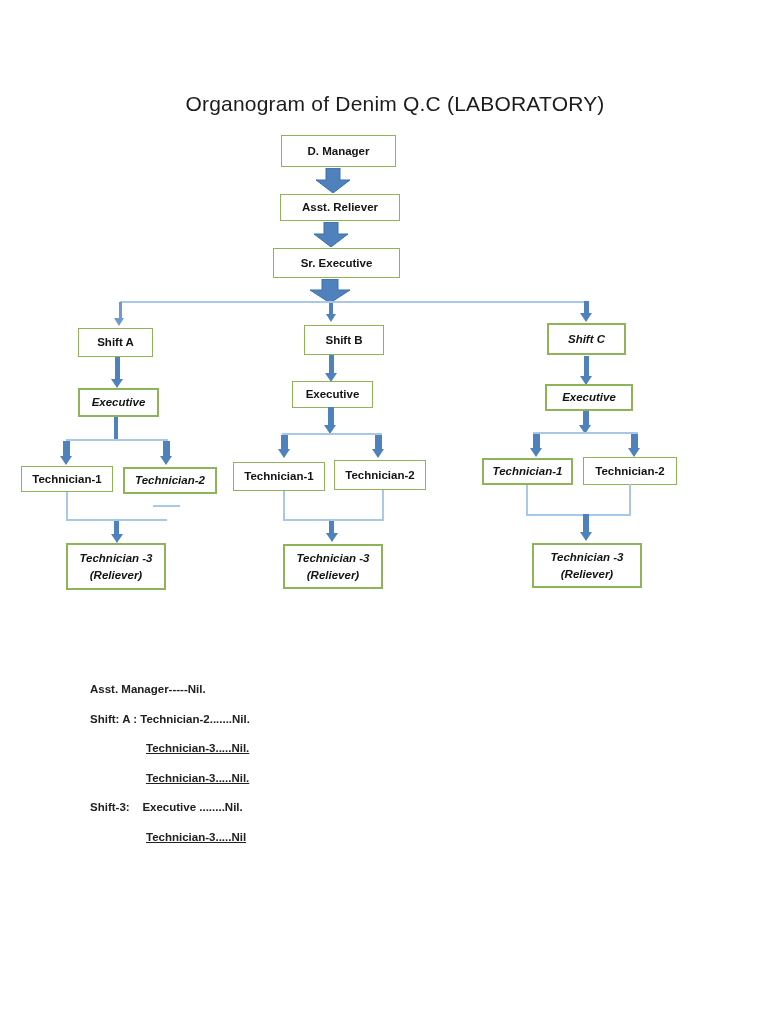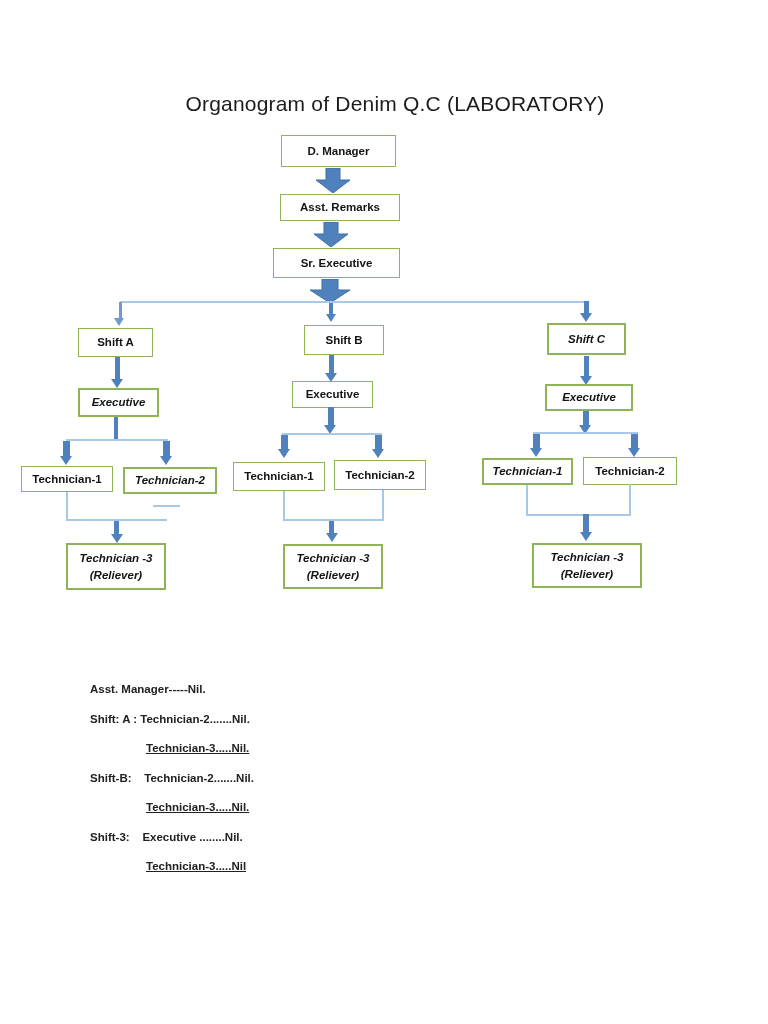--- a/index.html
+++ b/index.html
@@ -51,21 +51,21 @@
 
   <div>
 
     <div class="box" style="left:281px;top:135px;width:115px;height:32px;">
       <span>D. Manager</span>
     </div>
     <svg class="barrow" style="left:316px;top:168px;" width="34" height="25" viewBox="0 0 34 25">
       <polygon points="10,0 24,0 24,12 34,12 17,25 0,12 10,12"></polygon>
     </svg>
     <div class="box" style="left:280px;top:194px;width:120px;height:27px;">
-      <span>Asst. Remarks</span>
+      <span>Asst. Reliever</span>
     </div>
     <svg class="barrow" style="left:314px;top:222px;" width="34" height="25" viewBox="0 0 34 25">
       <polygon points="10,0 24,0 24,12 34,12 17,25 0,12 10,12"></polygon>
     </svg>
     <div class="box" style="left:273px;top:248px;width:127px;height:30px;">
       <span>Sr. Executive</span>
     </div>
     <svg class="barrow" style="left:310px;top:279px;" width="40" height="24" viewBox="0 0 40 24">
       <polygon points="12,0 28,0 28,11 40,11 20,24 0,11 12,11"></polygon>
     </svg>
@@ -177,19 +177,18 @@
       <div>Technician -3</div>
       <div>(Reliever)</div>
     </div>
 
   </div>
 
   <div class="remarks">
     <p>Asst. Manager-----Nil.</p>
     <p>Shift: A : Technician-2.......Nil.</p>
     <p class="indent">Technician-3.....Nil.</p>
-    <p>Shift-B:    Technician-2.......Nil.</p>
     <p class="indent">Technician-3.....Nil.</p>
     <p>Shift-3:    Executive ........Nil.</p>
     <p class="indent">Technician-3.....Nil</p>
   </div>
 
 </div>
 
 </body></html>

